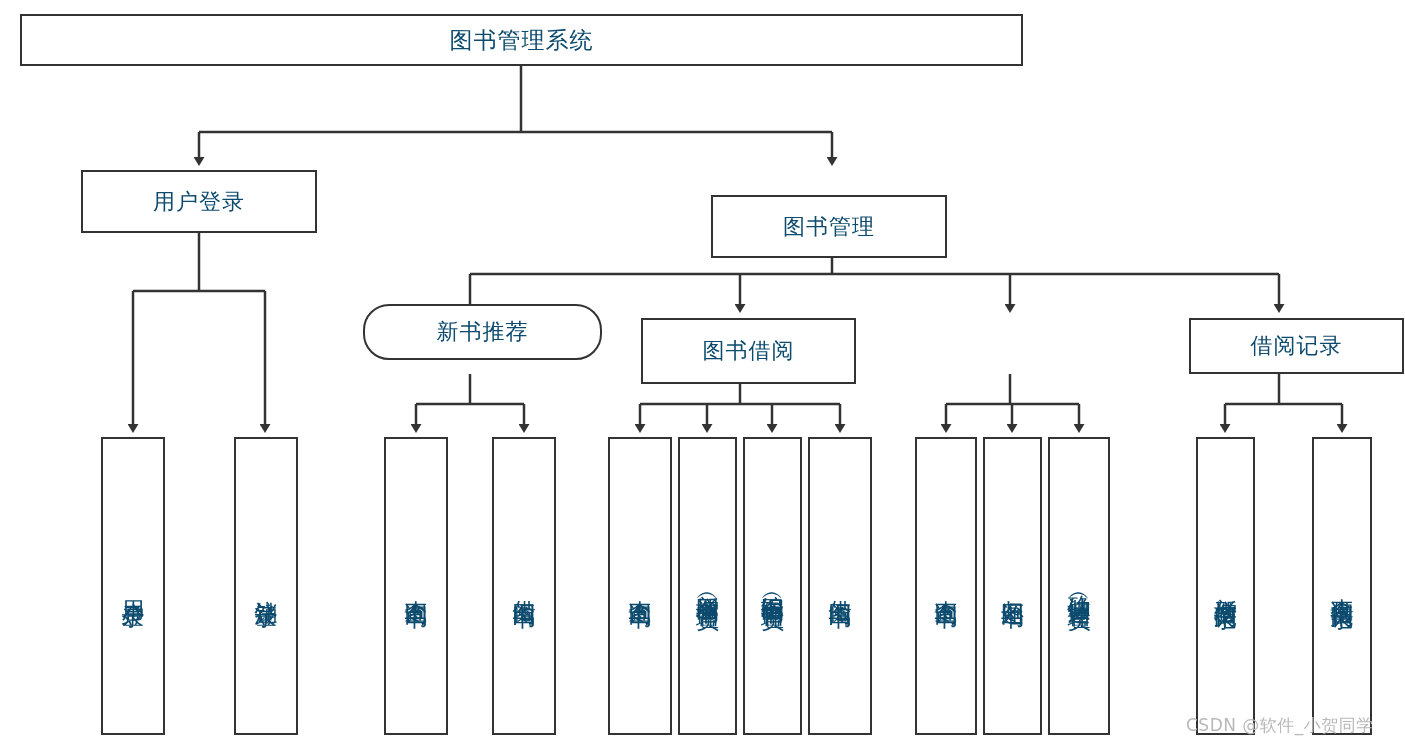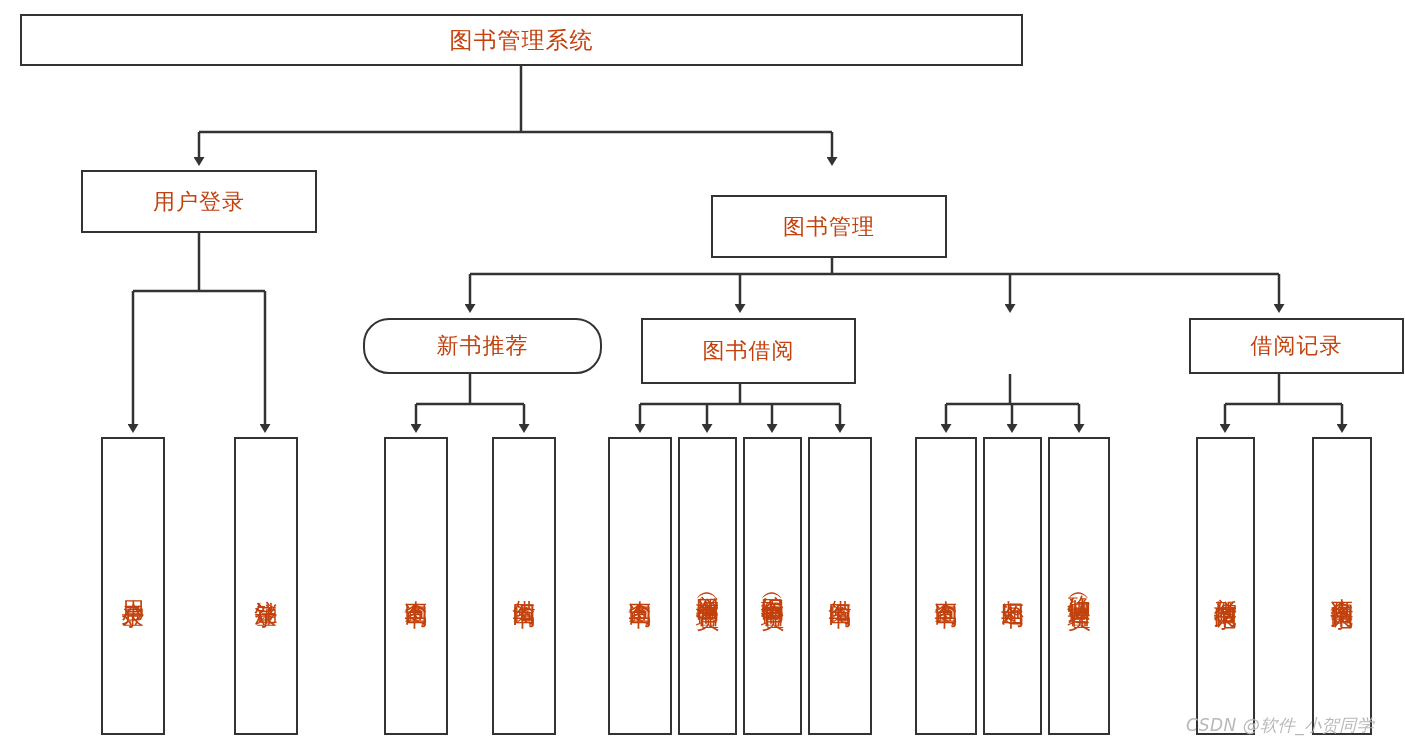--- a/index.html
+++ b/index.html
@@ -27,21 +27,21 @@
     pointer-events: none;
   }
   .node {
     position: absolute;
     box-sizing: border-box;
     border: 2.5px solid #333333;
     background: #ffffff;
     display: flex;
     align-items: center;
     justify-content: center;
-    color: #c2410c;
+    color: #0c4a6e;
   }
   .node .lbl {
     display: block;
     text-align: center;
     line-height: 1.15;
   }
   
   .node.h .lbl {
     font-size: 22px;
     letter-spacing: 1px;
@@ -65,21 +65,20 @@
     max-height: 268px;
   }
   .watermark {
     position: absolute;
     left: 1186px;
     top: 714px;
     font-size: 17px;
     color: #b9b9b9;
     white-space: nowrap;
     letter-spacing: 0.5px;
-    font-style: italic;
   }
 </style>
 </head>
 <body>
 
 <div id="canvas">
 
   <svg id="wires" viewBox="0 0 1405 747" xmlns="http://www.w3.org/2000/svg">
     <defs>
       <marker id="arrow" markerWidth="9" markerHeight="11" refX="1" refY="5.5" orient="auto" markerUnits="userSpaceOnUse">
@@ -134,21 +133,21 @@
     <span class="lbl">图书管理系统</span>
   </div>
 
   <div class="node h" style="left:81px; top:170px; width:236px; height:63px;">
     <span class="lbl">用户登录</span>
   </div>
   <div class="node h" style="left:711px; top:170px; width:236px; height:63px;margin-top:25px;">
     <span class="lbl">图书管理</span>
   </div>
 
-  <div class="node h" style="left:363px; top:318px; width:239px; height:56px;border-radius:26px;">
+  <div class="node h" style="left:363px; top:304px; width:239px; height:56px;border-radius:26px;">
     <span class="lbl">新书推荐</span>
   </div>
   <div class="node h" style="left:633px; top:318px; width:215px; height:66px;margin-left:8px;">
     <span class="lbl">图书借阅</span>
   </div>
   <div class="node h" style="left:1189px; top:318px; width:215px; height:56px;">
     <span class="lbl">借阅记录</span>
   </div>
 
   <div class="node v" style="left:101px; top:437px; width:64px; height:298px;">

